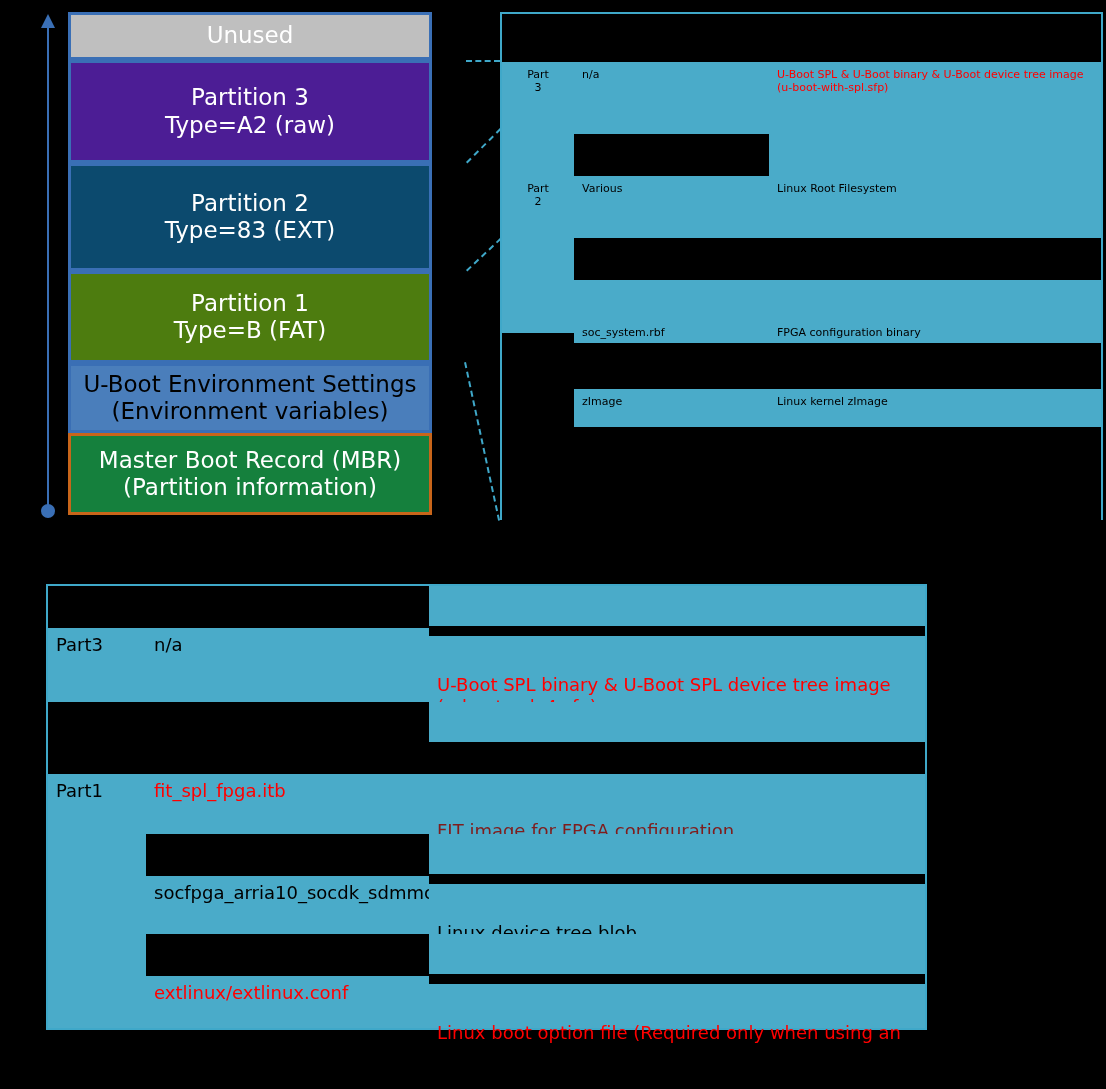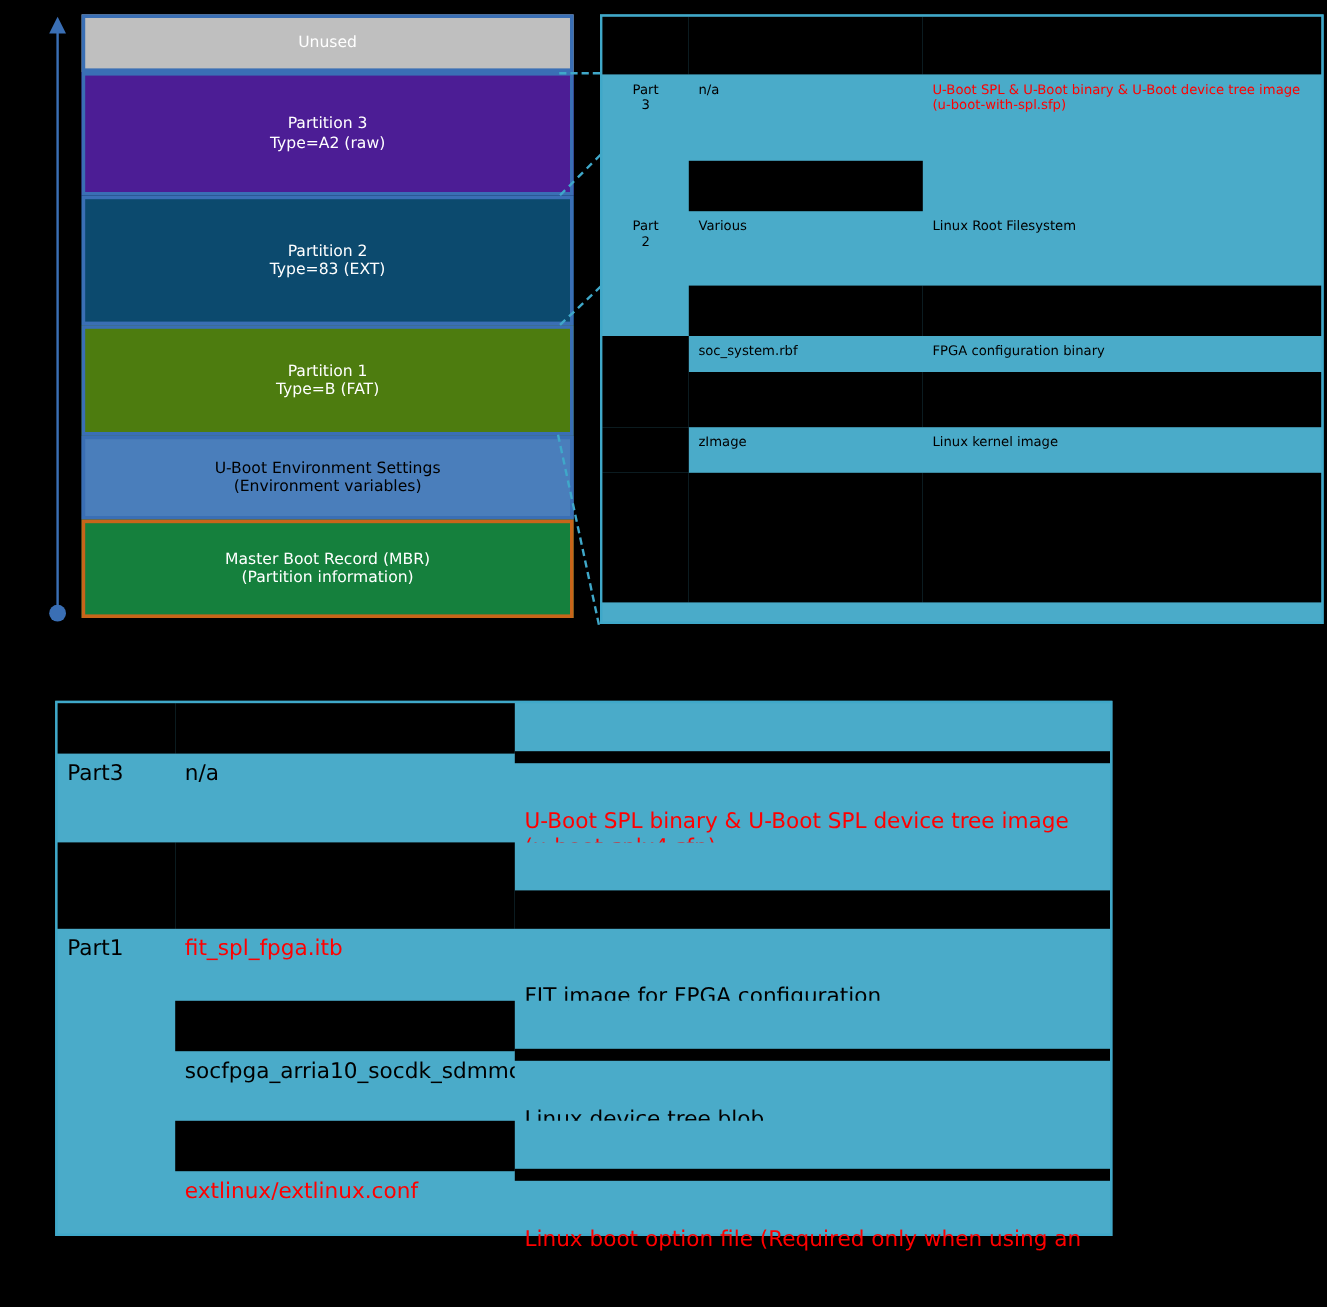--- a/index.html
+++ b/index.html
@@ -9,23 +9,23 @@
   }
   
   #disk-axis{position:absolute;left:41px;top:10px;width:14px;height:508px;}
   .axis-line{position:absolute;left:6px;top:10px;width:2px;height:492px;background:#3a6fb5;}
   .axis-head{position:absolute;left:0;top:4px;width:0;height:0;
     border-left:7px solid transparent;border-right:7px solid transparent;
     border-bottom:14px solid #3a6fb5;}
   .axis-dot{position:absolute;left:0px;top:494px;width:14px;height:14px;border-radius:50%;background:#3a6fb5;}
 
   .pstack{position:absolute;left:68px;top:12px;width:398px;}
-  .pbox{box-sizing:border-box;border:3px solid #3a6fb5;width:410px;
+  .pbox{box-sizing:border-box;border:3px solid #3a6fb5;width:364px;
         display:flex;align-items:center;justify-content:center;
-        color:#ffffff;text-align:center;line-height:1.18;font-size:13px;}
+        color:#ffffff;text-align:center;line-height:1.18;font-size:23px;}
   .pbox .l2{display:block;}
 
   
   .dash{position:absolute;border-top:2.5px dashed #3fa8c9;transform-origin:0 0;height:0;}
 
   
   .tbl{position:absolute;box-sizing:border-box;border:2px solid #3fa8c9;background:#4aabc9;}
   .trow{display:flex;width:100%;box-sizing:border-box;}
   .tcell{box-sizing:border-box;padding:6px 8px 4px 8px;font-size:11px;line-height:1.2;
          color:#000;overflow:hidden;}
@@ -107,34 +107,34 @@
         <div>2</div>
       </div>
       <div class="tcell c2">Various</div>
       <div class="tcell c3">Linux Root Filesystem</div>
     </div>
     <div class="trow" style="height: 42px;">
       <div class="tcell c1"></div>
       <div class="tcell c2 blank"></div>
       <div class="tcell c3 blank"></div>
     </div>
-    <div class="trow" style="height: 30px;">
+    <div class="trow" style="height: 63px; align-items: flex-end;">
       <div class="tcell c1 blank"></div>
       <div class="tcell c2">soc_system.rbf</div>
       <div class="tcell c3">FPGA configuration binary</div>
     </div>
     <div class="trow" style="height: 46px;">
       <div class="tcell c1 blank"></div>
       <div class="tcell c2 blank"></div>
       <div class="tcell c3 blank"></div>
     </div>
     <div class="trow" style="height: 38px;">
       <div class="tcell c1 blank"></div>
       <div class="tcell c2">zImage</div>
-      <div class="tcell c3">Linux kernel image</div>
+      <div class="tcell c3">Linux kernel zImage</div>
     </div>
     <div class="trow" style="height: 108px;">
       <div class="tcell c1 blank"></div>
       <div class="tcell c2 blank" style="color: rgb(255, 0, 0);"></div>
       <div class="tcell c3 blank" style="color: rgb(255, 0, 0);"></div>
     </div>
   </div>
 
 <div class="tbl" id="table-bottom">
     <div class="trow" style="height: 42px;">
@@ -148,21 +148,21 @@
       <div class="tcell c3" style="color: rgb(255, 0, 0);">U-Boot SPL binary &amp; U-Boot SPL device tree image (u-boot-splx4.sfp)</div>
     </div>
     <div class="trow" style="height: 72px;">
       <div class="tcell c1 blank"></div>
       <div class="tcell c2 blank"></div>
       <div class="tcell c3 blank"></div>
     </div>
     <div class="trow" style="height: 60px;">
       <div class="tcell c1">Part1</div>
       <div class="tcell c2" style="color: rgb(255, 0, 0);">fit_spl_fpga.itb</div>
-      <div class="tcell c3" style="color: #000000;">FIT image for FPGA configuration</div>
+      <div class="tcell c3" style="color: #7f1d1d;">FIT image for FPGA configuration</div>
     </div>
     <div class="trow" style="height: 42px;">
       <div class="tcell c1"></div>
       <div class="tcell c2 blank" style="color: rgb(255, 0, 0);"></div>
       <div class="tcell c3 blank" style="color: rgb(255, 0, 0);"></div>
     </div>
     <div class="trow" style="height: 58px;">
       <div class="tcell c1"></div>
       <div class="tcell c2">socfpga_arria10_socdk_sdmmc.dtb</div>
       <div class="tcell c3">Linux device tree blob</div>

